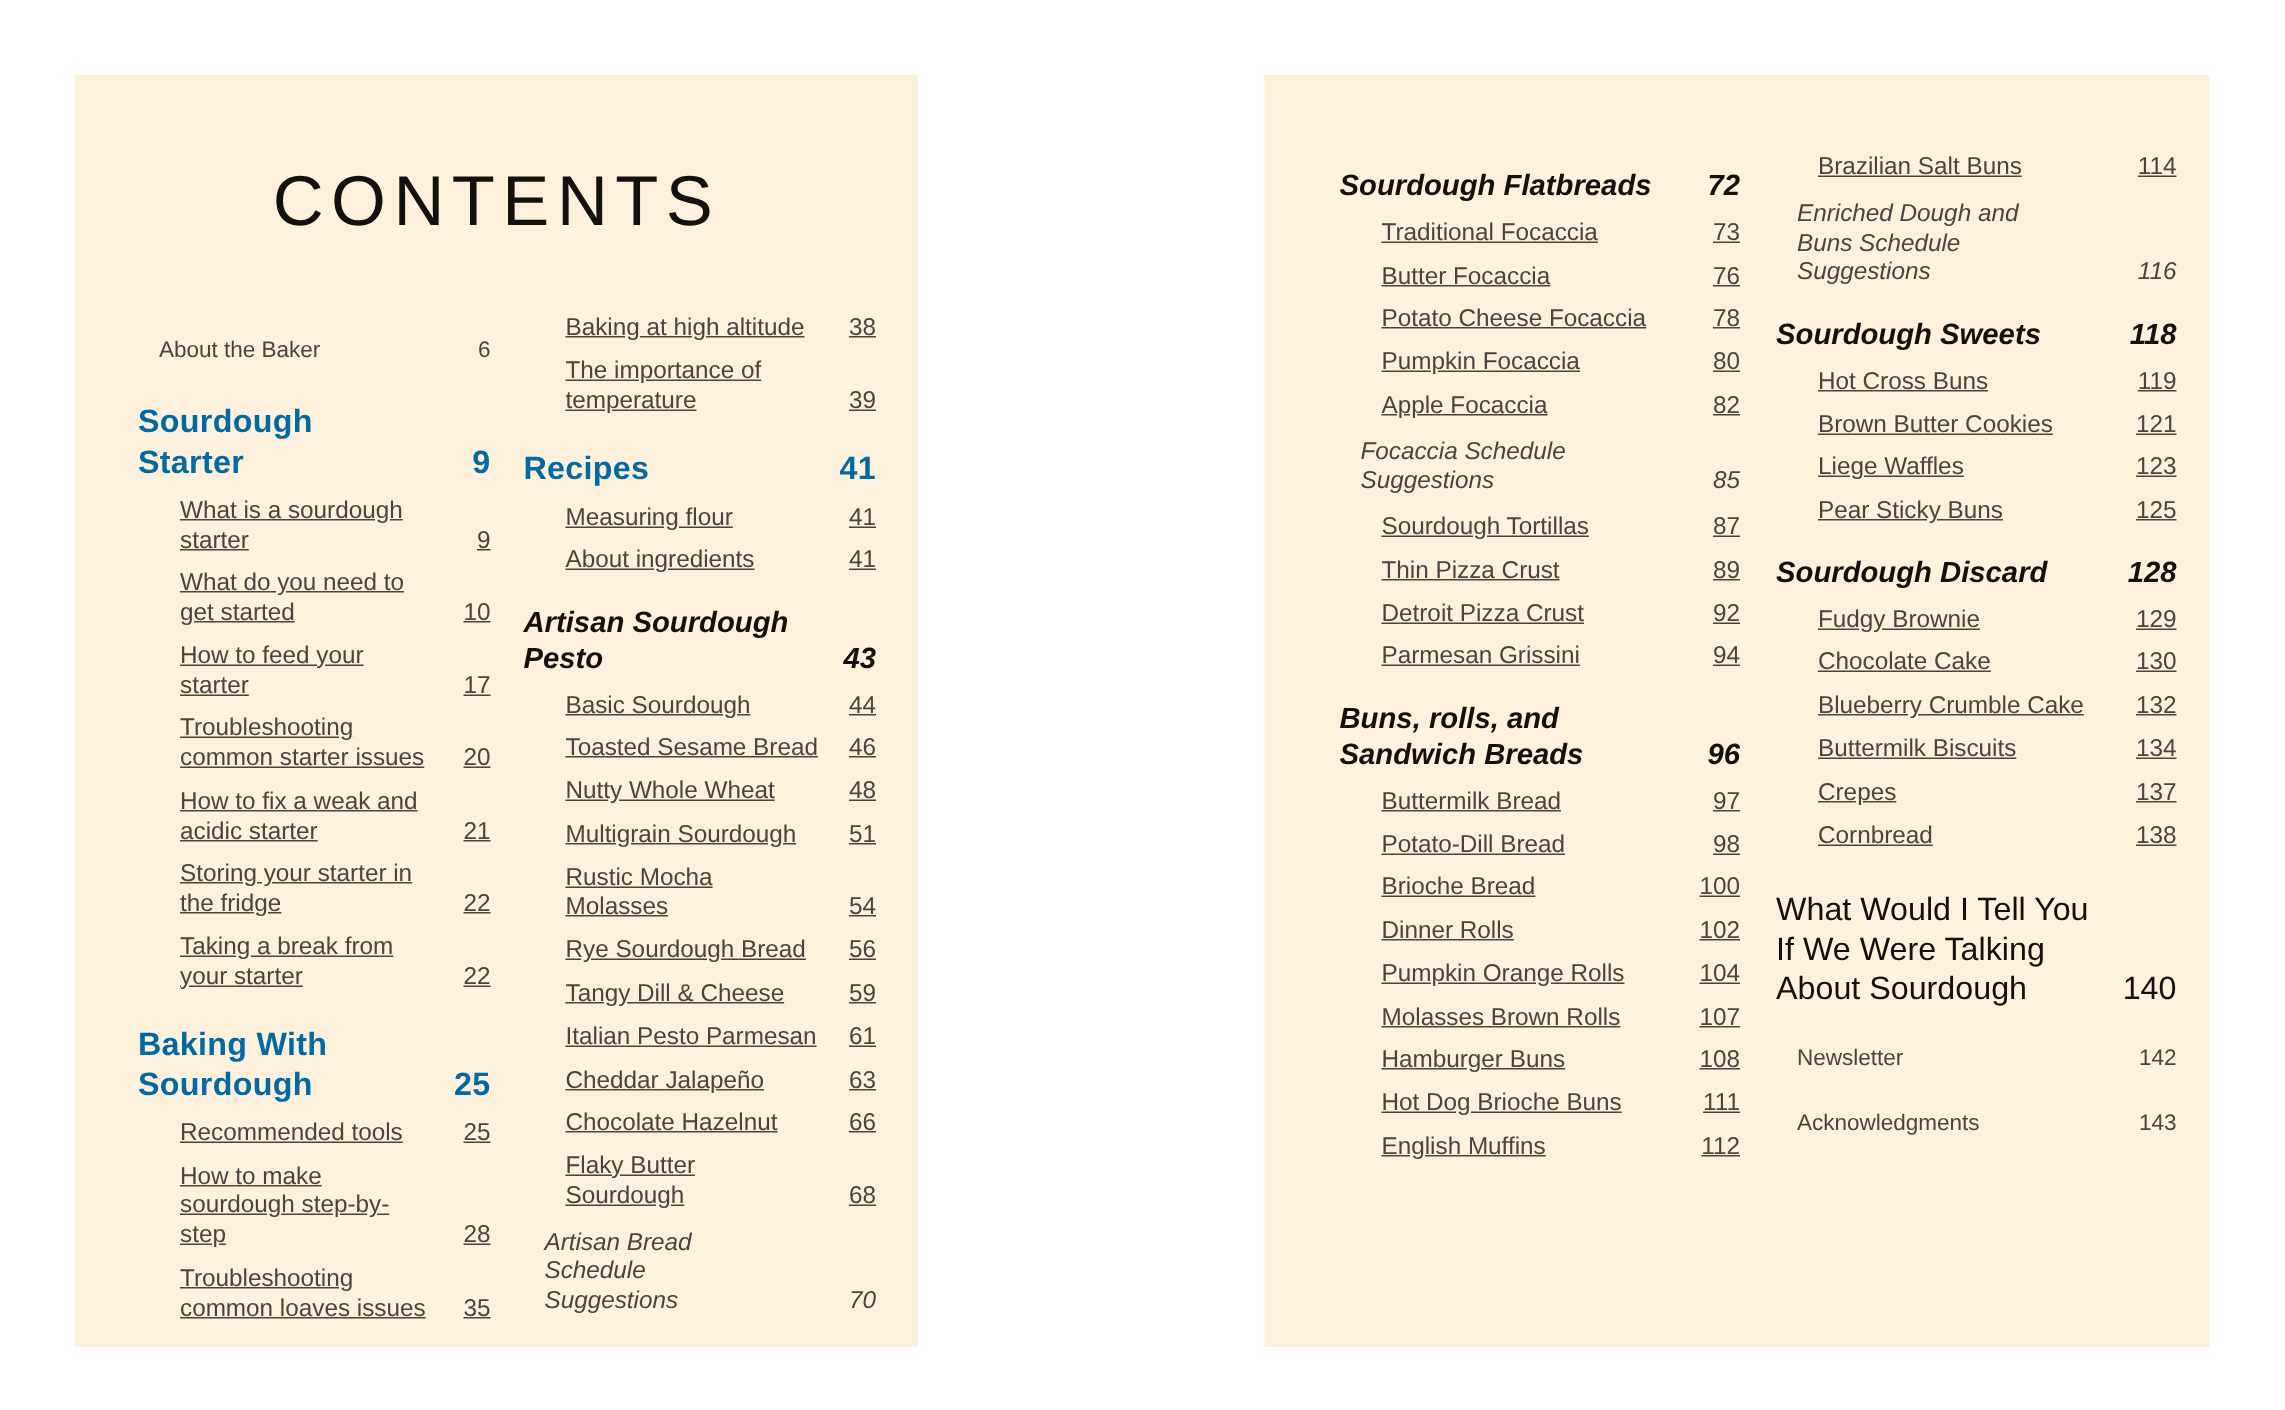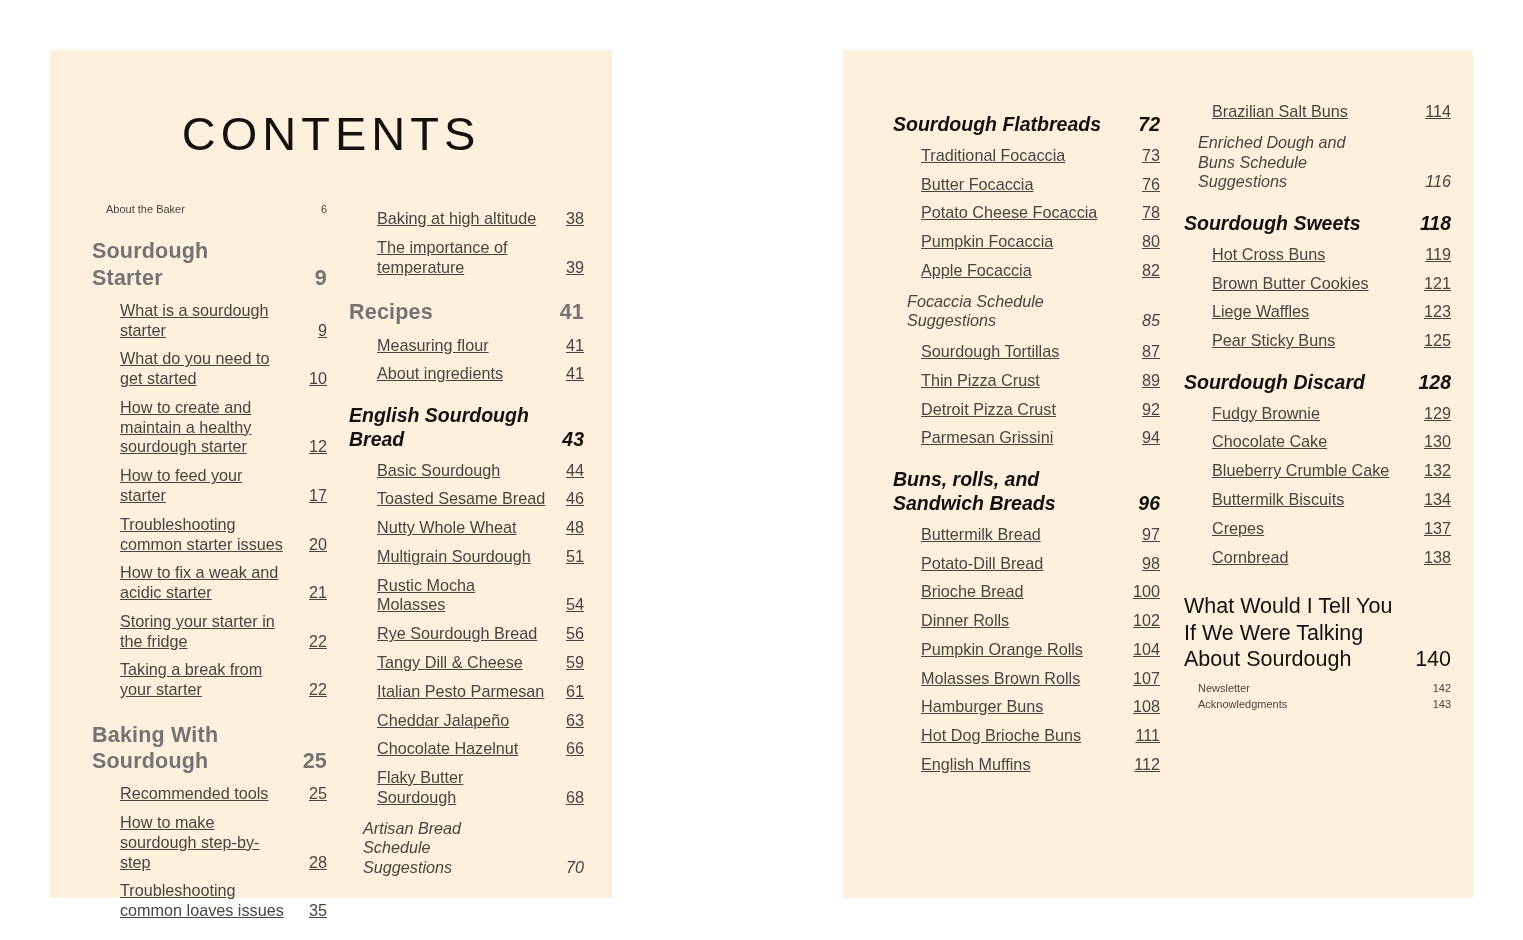--- a/index.html
+++ b/index.html
@@ -79,42 +79,42 @@
   .row .pg {
     flex: 0 0 auto;
     text-align: right;
     white-space: nowrap;
   }
 
   
   .row.chapter {
     font-size: 21.5px;
     font-weight: 700;
-    color: #737373;
+    color: #0369a1;
     margin: 22px 0 10px 0;
     letter-spacing: 0.2px;
   }
   .row.chapter .pg { min-width: 34px; font-weight: 700; }
 
   
   .row.section {
     font-size: 19.5px;
     font-weight: 700;
     font-style: italic;
     color: #14100d;
     margin: 20px 0 8px 0;
   }
   .row.section .pg { min-width: 34px; }
 
   
   .row.toplevel {
-    font-size: 11px;
+    font-size: 15px;
     font-weight: 400;
     color: #4a443f;
-    margin: 3px 0;
+    margin: 25px 0;
     padding-left: 14px;
     align-items: flex-end;
   }
   .row.toplevel .pg { min-width: 30px; }
 
   
   .row.item {
     font-size: 16.2px;
     font-weight: 400;
     color: #4a443f;
@@ -163,24 +163,20 @@
         </div>
         <div class="row item">
           <span class="label">What is a sourdough starter</span>
           <span class="pg">9</span>
         </div>
         <div class="row item">
           <span class="label">What do you need to get started</span>
           <span class="pg">10</span>
         </div>
         <div class="row item">
-          <span class="label">How to create and maintain a healthy sourdough starter</span>
-          <span class="pg">12</span>
-        </div>
-        <div class="row item">
           <span class="label">How to feed your starter</span>
           <span class="pg">17</span>
         </div>
         <div class="row item">
           <span class="label">Troubleshooting common starter issues</span>
           <span class="pg">20</span>
         </div>
         <div class="row item">
           <span class="label">How to fix a weak and acidic starter</span>
           <span class="pg">21</span>
@@ -225,21 +221,21 @@
         </div>
         <div class="row item">
           <span class="label">Measuring flour</span>
           <span class="pg">41</span>
         </div>
         <div class="row item">
           <span class="label">About ingredients</span>
           <span class="pg">41</span>
         </div>
         <div class="row section">
-          <span class="label">English Sourdough Bread</span>
+          <span class="label">Artisan Sourdough Pesto</span>
           <span class="pg">43</span>
         </div>
         <div class="row item">
           <span class="label">Basic Sourdough</span>
           <span class="pg">44</span>
         </div>
         <div class="row item">
           <span class="label">Toasted Sesame Bread</span>
           <span class="pg">46</span>
         </div>

